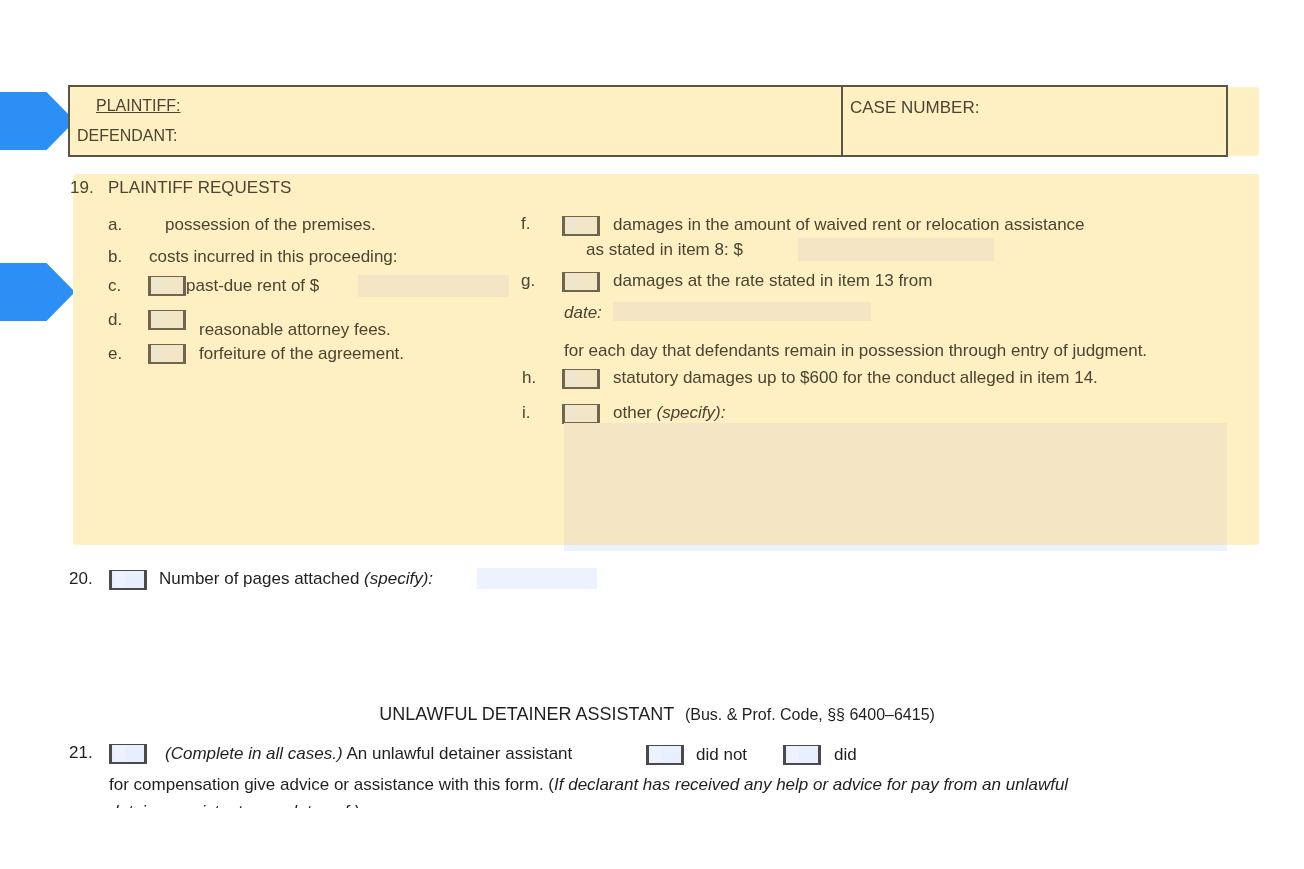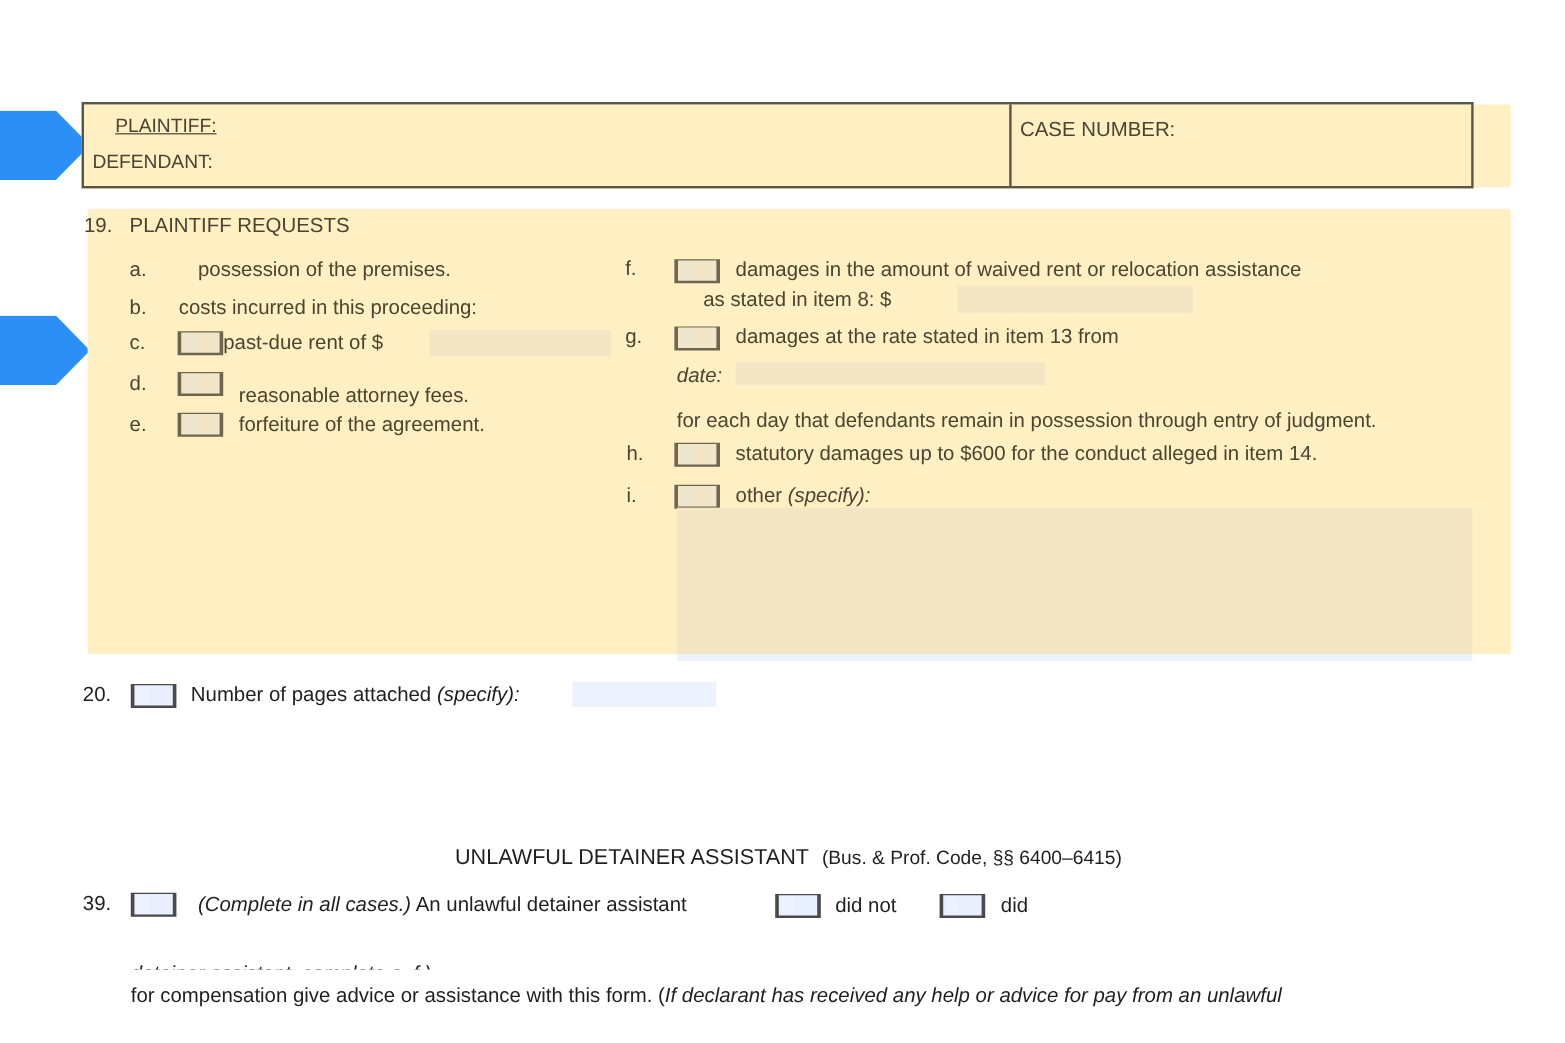--- a/index.html
+++ b/index.html
@@ -122,34 +122,34 @@
   <span>Number of pages attached</span>
   <span class="it">(specify):</span>
 </span>
 <div class="fld blue" style="left:477px; top:568px; width:120px; height:21px;"></div>
 
 <div class="abs txt" style="left:0; width:1314px; top:704px; text-align:center;">
   <span class="b" style="font-size:18px;">UNLAWFUL DETAINER ASSISTANT</span>
   <span class="b" style="font-size:16px; margin-left:6px;">(Bus. &amp; Prof. Code, §§ 6400–6415)</span>
 </div>
 
-<span class="abs txt" style="left:69px; top:743px;">39.</span>
+<span class="abs txt" style="left:69px; top:743px;">21.</span>
 <div class="cb blue" style="left:109px; top:744px;"></div>
 <span class="abs txt" style="left:165px; top:744px;">
   <span class="it">(Complete in all cases.)</span>
   <span>An unlawful detainer assistant</span>
 </span>
 <div class="cb blue" style="left:646px; top:745px;"></div>
 <span class="abs txt" style="left:696px; top:745px;">
   <span>did</span>
   <span class="b">not</span>
 </span>
 <div class="cb blue" style="left:783px; top:745px;"></div>
 <span class="abs txt" style="left:834px; top:745px;">did</span>
 
-<span class="abs txt" style="left:109px; top:820px;text-align:right;">
+<span class="abs txt" style="left:109px; top:775px;text-align:right;">
   <span>for compensation give advice or assistance with this form. (</span><span class="it">If declarant has received</span>
   <span class="it b">any</span>
   <span class="it">help or advice for pay from an unlawful</span>
 </span>
 <div class="abs" style="left:109px; top:802px; width:400px; height:6px; overflow:hidden;">
   <span class="abs txt it" style="left:0; top:0;">detainer assistant, complete a–f.)</span>
 </div>
 
 </body></html>

